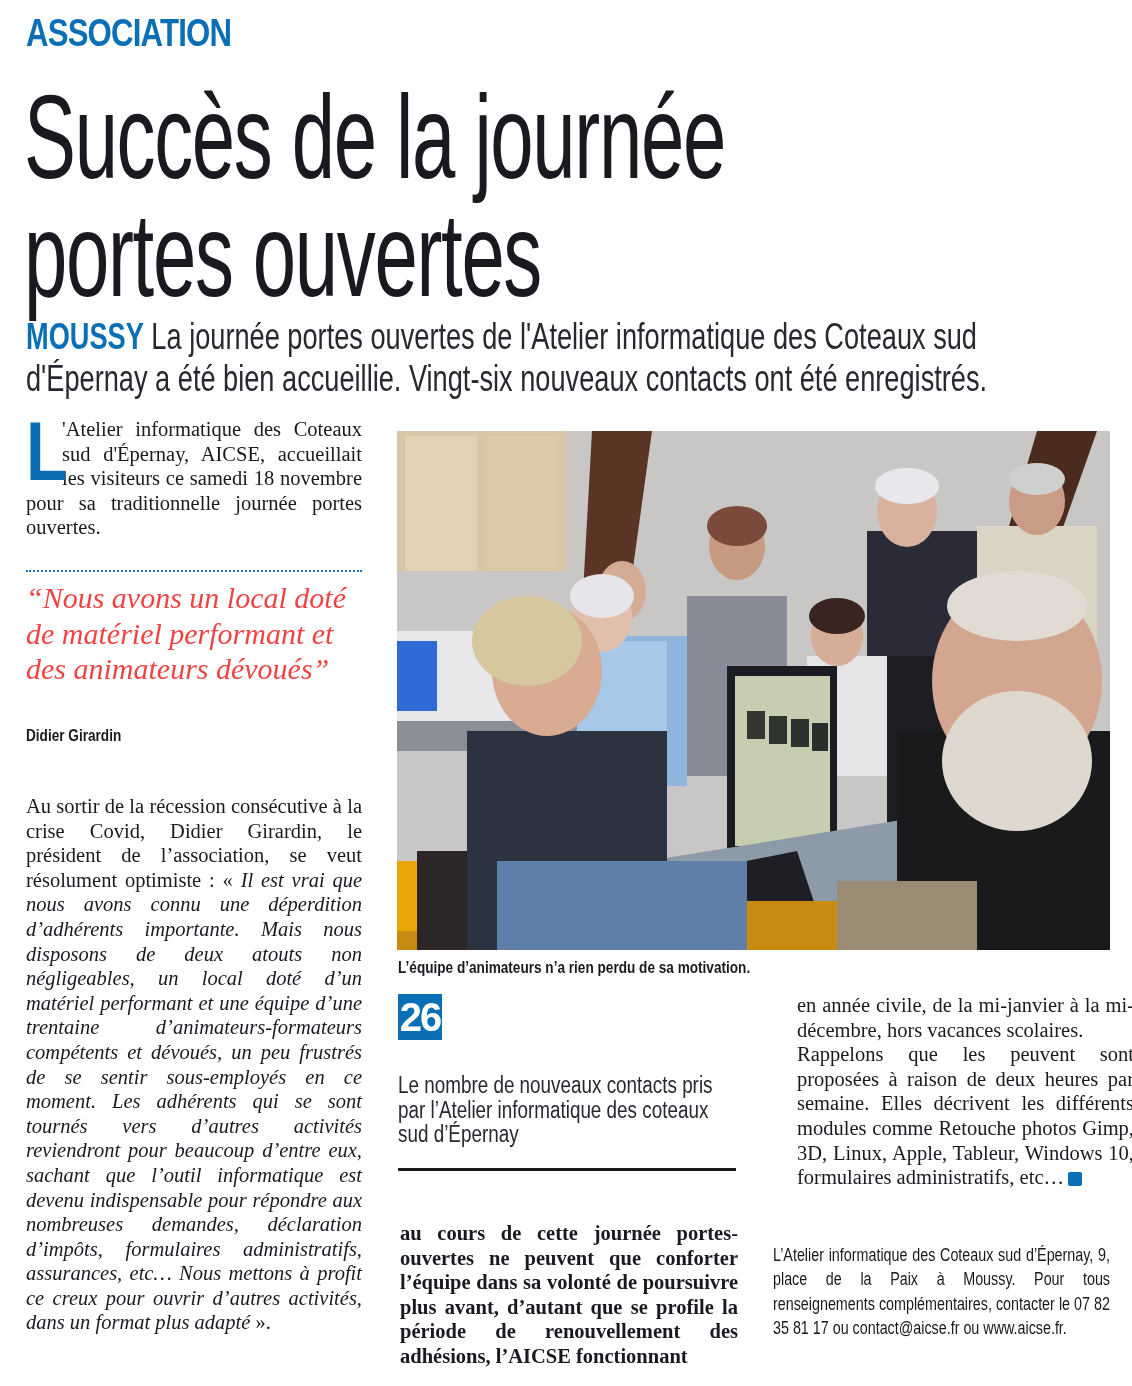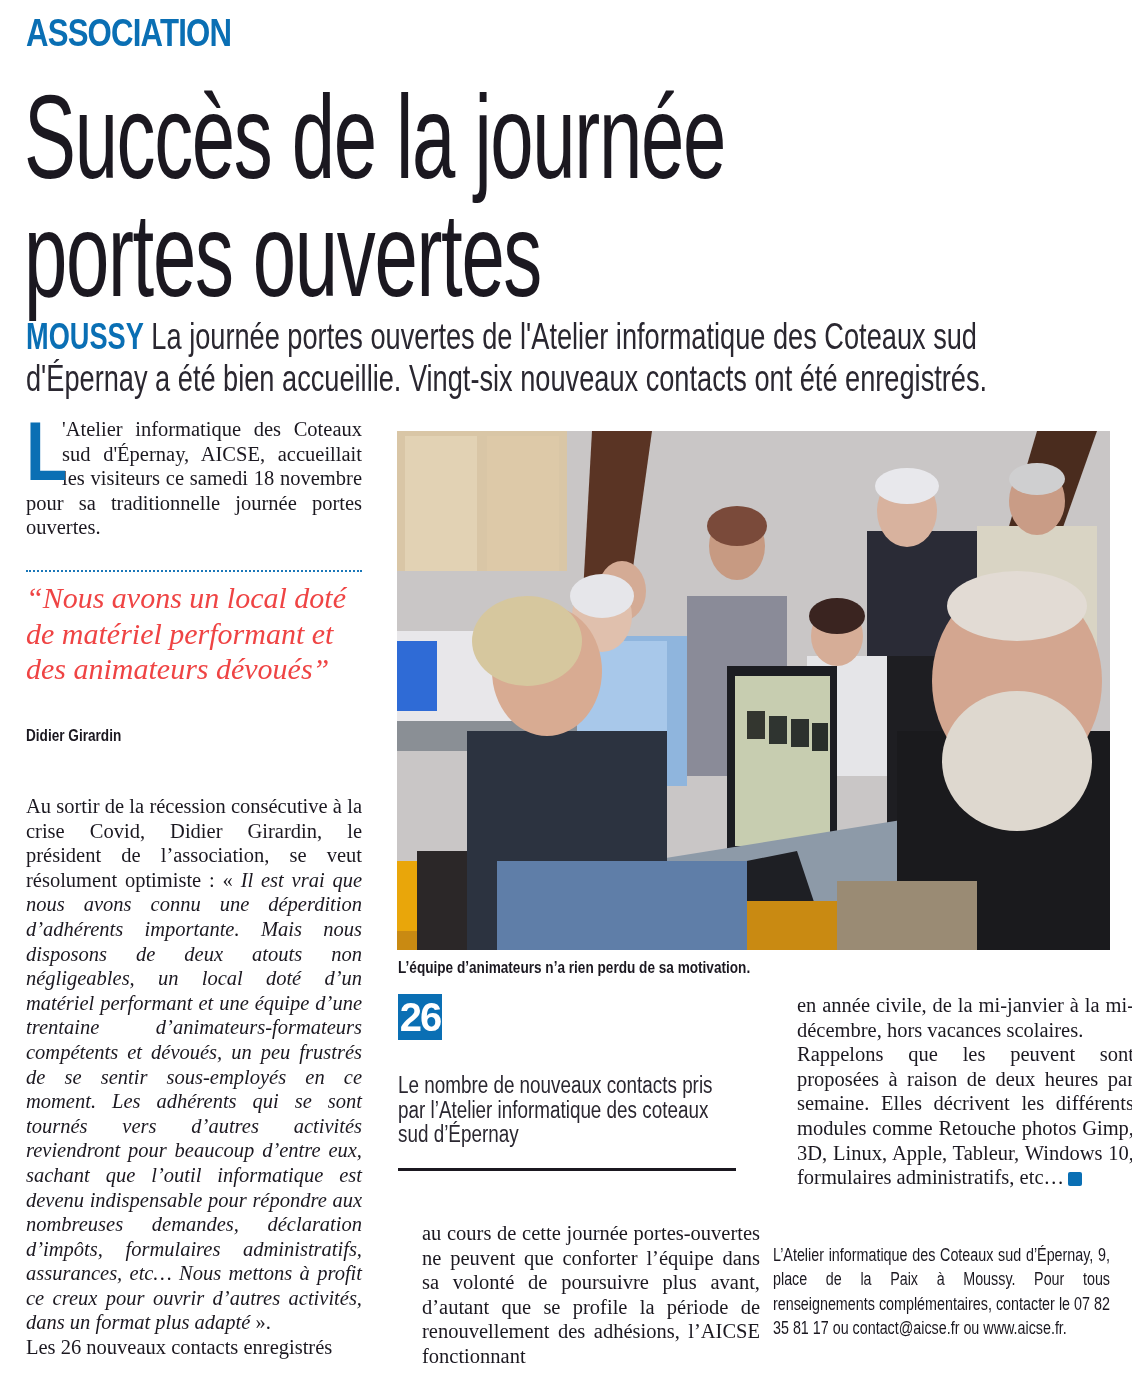--- a/index.html
+++ b/index.html
@@ -63,21 +63,21 @@
     left: 398px; top: 994px; width: 44px; height: 46px; background: #0a6fb4;
     color: #fff; font-family: "Liberation Sans", sans-serif; font-weight: bold;
     font-size: 40px; line-height: 46px; text-align: center; letter-spacing: -2px;
   }
   .stat-desc {
     left: 398px; top: 1073px; width: 400px;
     font-family: "Liberation Sans", sans-serif; font-size: 23px; line-height: 24.5px;
     transform: scaleX(0.82); transform-origin: left top; color: #2a2730;
   }
   .stat-rule { left: 398px; top: 1168px; width: 338px; border-top: 3px solid #1b1820; }
-  .col2 { left: 422px; top: 1221px; width: 338px; }
+  .col2 { left: 400px; top: 1221px; width: 338px; font-weight: bold; }
   .col3 { left: 773px; top: 993px; width: 337px; margin-left: 24px; }
   .endmark {
     display: inline-block; width: 14px; height: 14px; background: #0a6fb4;
     border-radius: 2px; vertical-align: middle; margin-left: 4px;
   }
   .info {
     left: 773px; top: 1243px; width: 412px;
     font-family: "Liberation Sans", sans-serif; font-size: 17.5px; line-height: 24.4px;
     text-align: justify; text-align-last: left;
     transform: scaleX(0.818); transform-origin: left top; color: #1b1820;
@@ -102,21 +102,20 @@
   <span class="dropcap">L</span><span>'Atelier informatique des Coteaux sud d'Épernay, AICSE, accueillait les visiteurs ce samedi 18 novembre pour sa traditionnelle journée portes ouvertes.</span>
 </div>
 
 <div class="abs dots"></div>
 
 <div class="abs quote">“Nous avons un local doté de matériel performant et des animateurs dévoués”</div>
 <div class="abs quote-author">Didier Girardin</div>
 
 <div class="abs body-text col1">
   <div><span>Au sortir de la récession consécutive à la crise Covid, Didier Girardin, le président de l’association, se veut résolument optimiste : « </span><i>Il est vrai que nous avons connu une déperdition d’adhérents importante. Mais nous disposons de deux atouts non négligeables, un local doté d’un matériel performant et une équipe d’une trentaine d’animateurs-formateurs compétents et dévoués, un peu frustrés de se sentir sous-employés en ce moment. Les adhérents qui se sont tournés vers d’autres activités reviendront pour beaucoup d’entre eux, sachant que l’outil informatique est devenu indispensable pour répondre aux nombreuses demandes, déclaration d’impôts, formulaires administratifs, assurances, etc… Nous mettons à profit ce creux pour ouvrir d’autres activités, dans un format plus adapté</i><span> ».</span></div>
-  <div style="text-align:left">Les 26 nouveaux contacts enregistrés</div>
 </div>
 
 <div class="abs photo">
   <svg width="713" height="519" viewBox="0 0 713 519" xmlns="http://www.w3.org/2000/svg">
     <rect width="713" height="519" fill="#c9c6c6"></rect>
     <rect x="0" y="0" width="170" height="140" fill="#d9c6a6"></rect>
     <rect x="8" y="5" width="72" height="135" fill="#e2d2b4"></rect>
     <rect x="90" y="5" width="72" height="135" fill="#ddc9a8"></rect>
     <polygon points="195,0 255,0 230,180 185,180" fill="#5a3424"></polygon>
     <polygon points="640,0 700,0 640,170 590,170" fill="#4a2c1e"></polygon>

